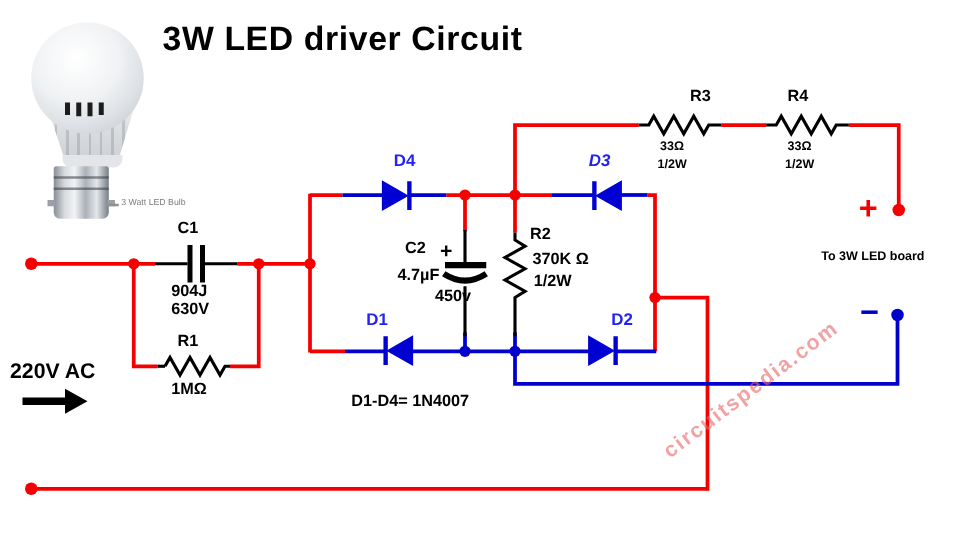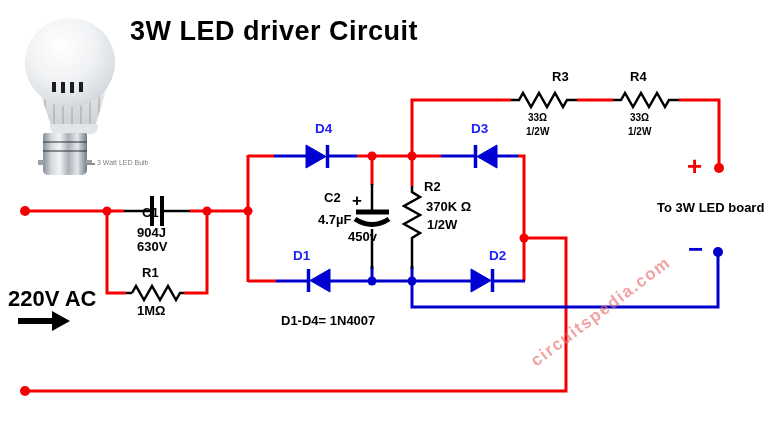--- a/index.html
+++ b/index.html
@@ -9,22 +9,22 @@
   .lbl{position:absolute;font-weight:bold;color:#000;white-space:nowrap;line-height:1;}
   .blue{color:#2222f5;}
   .red{color:#f40000;}
   .bluewire{color:#0000cd;}
   .ctr{text-align:left;}
   .title{font-size:27px;letter-spacing:.5px;}
   .subtitle{font-size:15px;letter-spacing:.3px;}
   .comp{font-size:13px;}
   .comp-sm{font-size:10px;}
   .dlab{font-size:13.5px;}
-  .src{font-size:22px;}
-  .board{font-size:13px;}
+  .src{font-size:17px;}
+  .board{font-size:10px;}
   .term{font-size:26px;}
   .watermark{position:absolute;left:533px;top:353px;font-size:17px;font-weight:bold;
              color:rgba(233,105,105,.62);letter-spacing:1.5px;white-space:nowrap;
              transform:rotate(-37deg);transform-origin:0 50%;}
   .caption{font-size:7px;font-weight:normal;color:#7d7d7d;}
   
   .bulb{position:absolute;left:8px;top:10px;width:110px;height:168px;}
   .bulb-body{position:absolute;left:27px;top:67px;width:75px;height:50px;
     background:linear-gradient(180deg,#f4f5f6,#dadcdf 55%,#ced1d5);
     clip-path:polygon(0% 0%,100% 0%,80% 100%,22% 100%);}
@@ -160,29 +160,29 @@
       <div class="cap-line" style="top:17px;"></div>
       <div class="cap-pin" style="left:-5px;"></div>
       <div class="cap-pin" style="right:-5px;"></div>
     </div>
   </div>
   <div class="cap-dash"></div>
   <div class="lbl caption" style="left:97px;top:159px;">3 Watt LED Bulb</div>
 
   <div class="lbl title ctr" style="left:130px;top:18px;width:350px;">3W LED driver Circuit</div>
 
-  <div class="lbl comp ctr" style="left:142px;top:175px;width:30px;margin-top:31px;">C1</div>
+  <div class="lbl comp ctr" style="left:142px;top:175px;width:30px;">C1</div>
   <div class="lbl comp ctr" style="left:137px;top:226px;width:40px;">904J</div>
   <div class="lbl comp ctr" style="left:137px;top:240px;width:40px;">630V</div>
   <div class="lbl comp ctr" style="left:142px;top:266px;width:30px;">R1</div>
   <div class="lbl comp ctr" style="left:137px;top:304px;width:40px;">1MΩ</div>
   <div class="lbl src" style="left:8px;top:288px;">220V AC</div>
 
   <div class="lbl dlab blue" style="left:303px;top:122px;margin-left:12px;">D4</div>
-  <div class="lbl dlab blue" style="left:471px;top:122px;">D3</div>
+  <div class="lbl dlab blue" style="left:471px;top:122px;font-style:italic;">D3</div>
   <div class="lbl dlab blue" style="left:293px;top:249px;">D1</div>
   <div class="lbl dlab blue" style="left:489px;top:249px;">D2</div>
 
   <div class="lbl comp" style="left:324px;top:191px;">C2</div>
   <div class="lbl" style="left:352px;top:192px;font-size:17px;">+</div>
   <div class="lbl comp" style="left:318px;top:213px;">4.7µF</div>
   <div class="lbl comp" style="left:320px;top:230px;margin-left:28px;">450v</div>
   <div class="lbl comp" style="left:424px;top:180px;">R2</div>
   <div class="lbl comp" style="left:426px;top:200px;">370K Ω</div>
   <div class="lbl comp" style="left:427px;top:218px;">1/2W</div>

